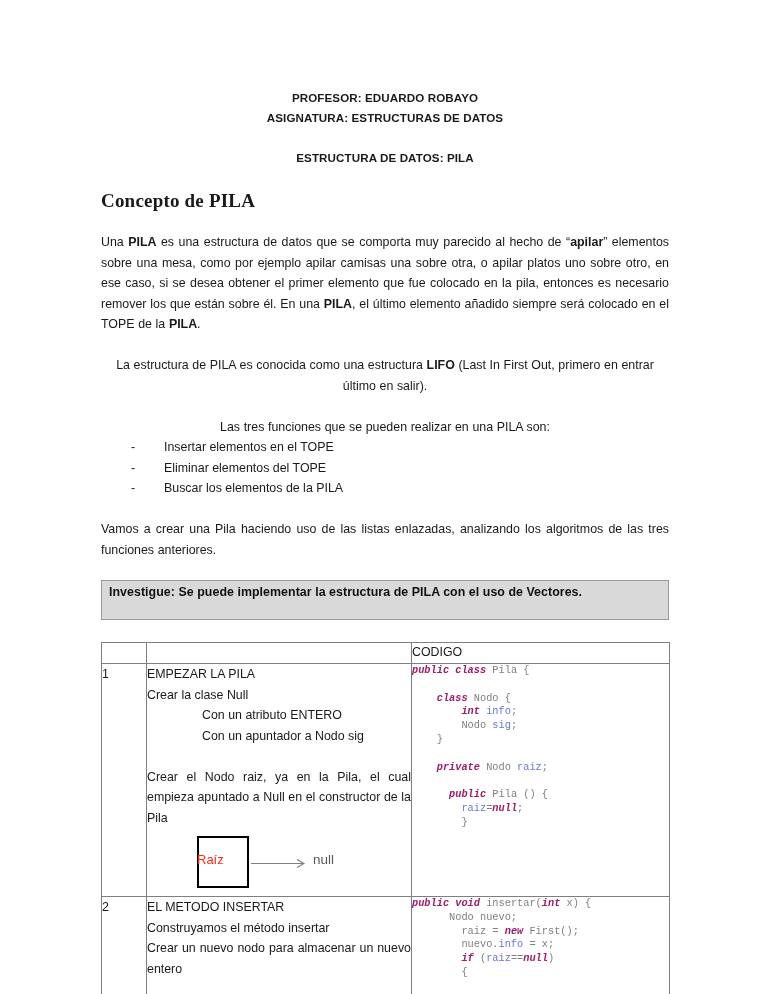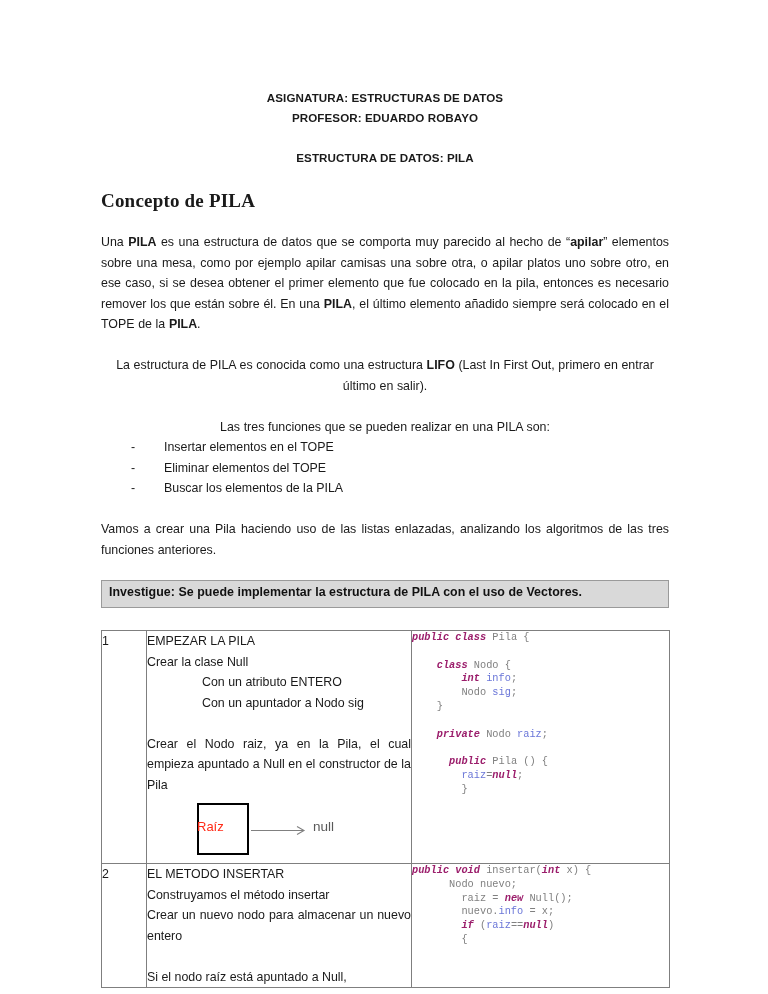--- a/index.html
+++ b/index.html
@@ -86,21 +86,21 @@
     left: 0;
     top: 0;
   }
 
   
   .investigate-banner {
     margin-top: 20px;
     background: #d9d9d9;
     border: 1px solid #9a9a9a;
     box-sizing: border-box;
-    height: 28px;
+    height: 40px;
     line-height: 22px;
     padding-left: 7px;
     font-size: 12.4px;
     font-weight: bold;
     color: #111;
     letter-spacing: 0.05px;
   }
 
   
   table.pila-table {
@@ -201,22 +201,22 @@
   .v  { color: #6a76d8; }
   .p  { color: #808080; }                      
 </style>
 </head>
 <body>
 
 <div class="page">
   <div class="content">
 
     <div class="doc-header">
+      <span class="line">PROFESOR: EDUARDO ROBAYO</span>
       <span class="line">ASIGNATURA: ESTRUCTURAS DE DATOS</span>
-      <span class="line">PROFESOR: EDUARDO ROBAYO</span>
     </div>
     <div class="header-gap"></div>
     <div class="subject-line">ESTRUCTURA DE DATOS: PILA</div>
 
     <h1 class="section-title">Concepto de PILA</h1>
 
     <p class="body"><span>Una </span><span class="b">PILA</span><span> es una estructura de datos que se comporta muy parecido al hecho de “</span><span class="b">apilar</span><span>” elementos sobre una mesa, como por ejemplo apilar camisas una sobre otra, o apilar platos uno sobre otro, en ese caso, si  se desea obtener  el  primer elemento que fue colocado en la pila, entonces es necesario remover los que están sobre él. En una </span><span class="b">PILA</span><span>, el último elemento añadido siempre será colocado en el TOPE de la </span><span class="b">PILA</span><span>.</span></p>
 
     <p class="spacer"></p>
 
@@ -237,20 +237,25 @@
 
     <div class="investigate-banner">Investigue: Se puede implementar la estructura de PILA con el uso de Vectores.</div>
 
     <table class="pila-table">
       <colgroup>
         <col class="col-num">
           <col class="col-desc">
           <col class="col-code">
       </colgroup>
       <tbody>
+        <tr>
+          <td class="head-cell"></td>
+          <td class="head-cell"></td>
+          <td class="head-cell">CODIGO</td>
+        </tr>
 
         <tr>
           <td class="cell-num">1</td>
           <td class="cell-desc">
             <div class="desc-title">EMPEZAR LA PILA</div>
             <div class="desc-line">Crear la clase Null</div>
             <div class="desc-indent">Con un atributo ENTERO</div>
             <div class="desc-indent">Con un apuntador a Nodo sig</div>
             <div class="desc-gap"></div>
             <div class="desc-just">Crear el Nodo raiz, ya en la Pila, el cual empieza apuntado a Null en el constructor de la Pila</div>
@@ -287,21 +292,21 @@
           <td class="cell-desc">
             <div class="desc-title">EL METODO INSERTAR</div>
             <div class="desc-line">Construyamos el método insertar</div>
             <div class="desc-just">Crear un nuevo nodo para almacenar un nuevo entero</div>
             <div class="desc-gap"></div>
             <div class="desc-just">Si el nodo raíz está apuntado a Null,</div>
           </td>
           <td class="cell-code">
 <pre class="code"><span class="k">public void</span> <span class="p">insertar(</span><span class="k">int</span> <span class="p">x) {</span>
       <span class="p">Nodo nuevo;</span>
-        <span class="p">raiz = </span><span class="k">new</span><span class="p"> Null();</span>
+        <span class="p">raiz = </span><span class="k">new</span><span class="p"> First();</span>
         <span class="p">nuevo.</span><span class="v">info</span><span class="p"> = x;</span>
         <span class="k">if</span> <span class="p">(</span><span class="v">raiz</span><span class="p">==</span><span class="k">null</span><span class="p">)</span>
         <span class="p">{</span>
 </pre>
           </td>
         </tr>
       </tbody>
     </table>
 
   </div>

